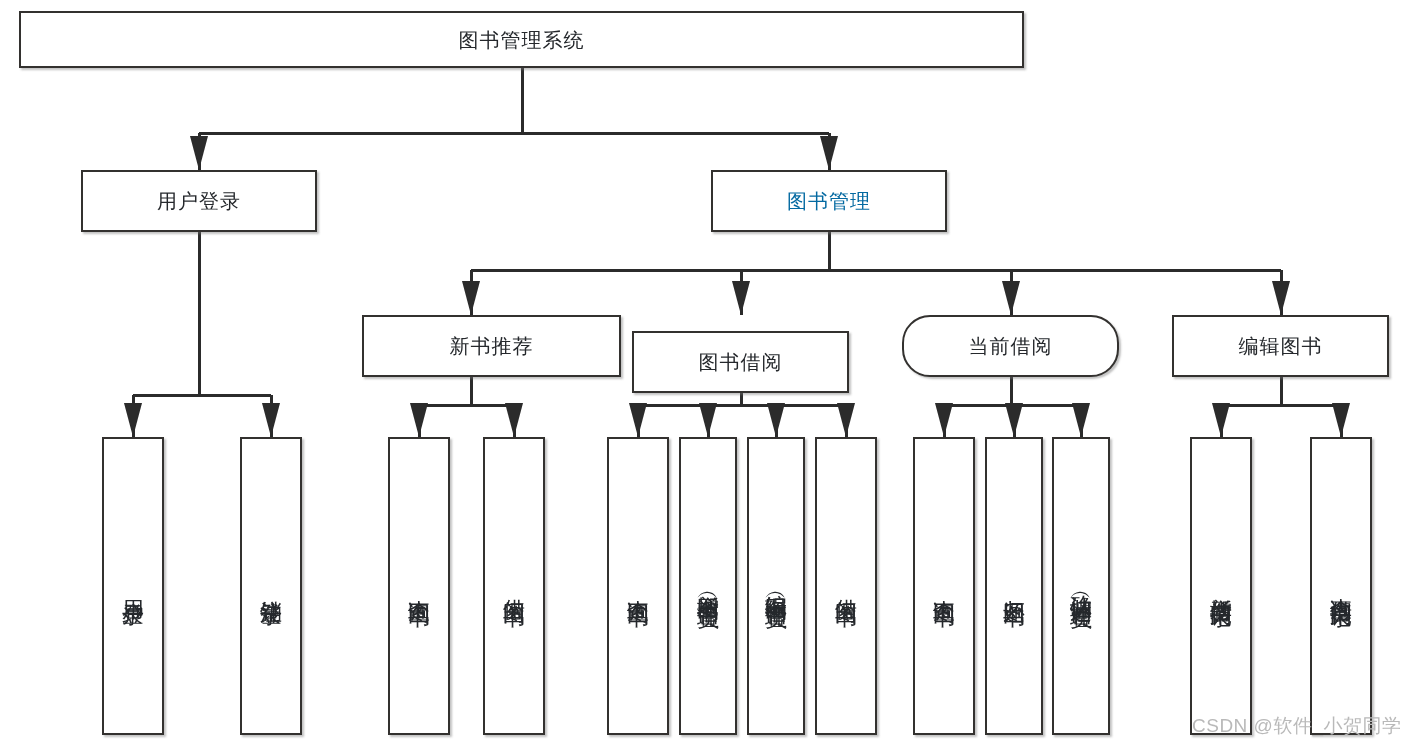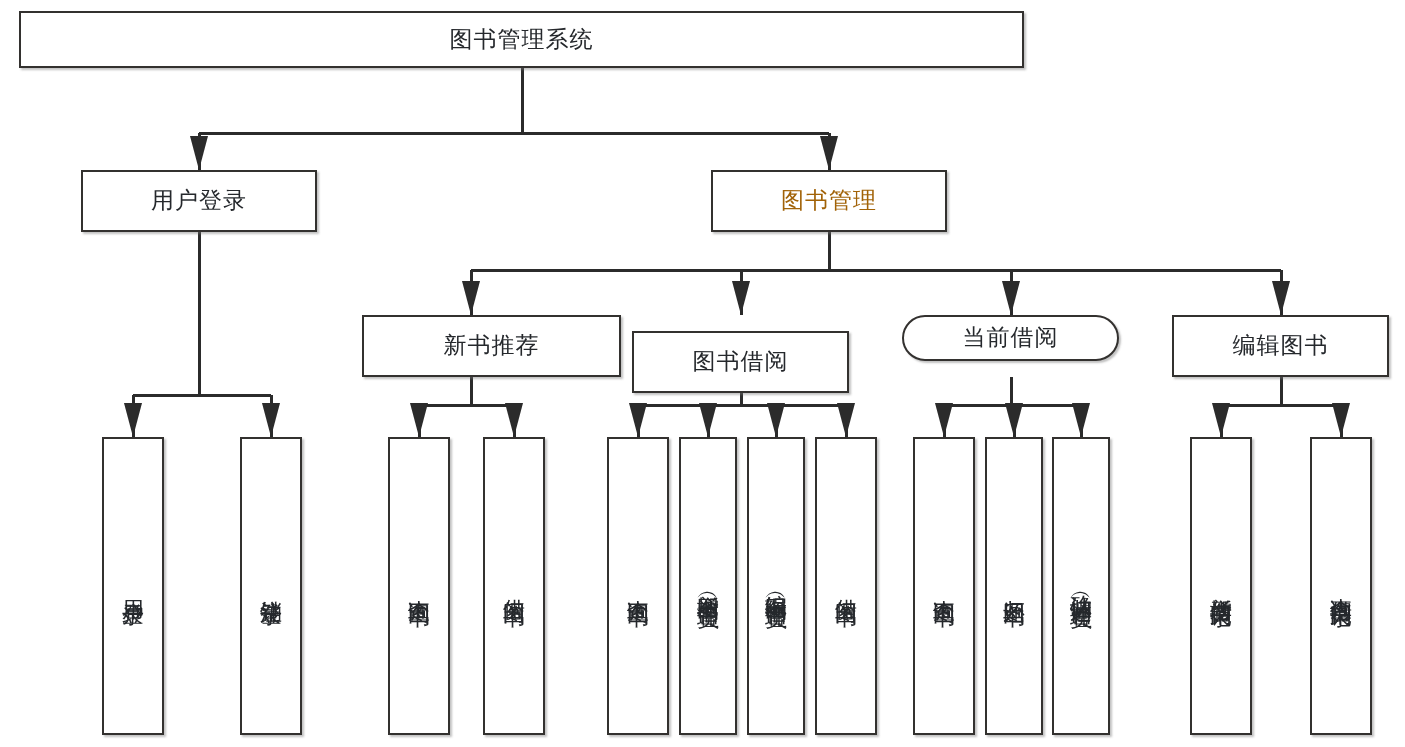--- a/index.html
+++ b/index.html
@@ -27,21 +27,21 @@
     box-sizing: border-box;
     background: #ffffff;
     border: 2px solid #33312f;
     box-shadow: 2px 2px 2px rgba(120,120,120,0.45);
     display: flex;
     align-items: center;
     justify-content: center;
   }
   .node-label-h {
     color: #25282c;
-    font-size: 23px;
+    font-size: 20px;
     line-height: 1.2;
     letter-spacing: 1px;
     white-space: nowrap;
     text-align: center;
   }
   .node-label-v {
     color: #25282c;
     font-size: 23px;
     line-height: 1.18;
     letter-spacing: 2px;
@@ -132,29 +132,29 @@
       <path d="M 1332 403 L 1350 403 L 1341 437 Z" fill="#2b2b2b"></path>
     </svg>
   <div id="node-layer">
       <div class="node-box" style="left: 19px; top: 11px; width: 1005px; height: 57px; border-color: rgb(51, 49, 47); background: rgb(255, 255, 255);">
         <div class="node-label-h" style="color: rgb(37, 40, 44);">图书管理系统</div>
       </div>
       <div class="node-box" style="left: 81px; top: 170px; width: 236px; height: 62px; border-color: rgb(51, 49, 47); background: rgb(255, 255, 255);">
         <div class="node-label-h" style="color: rgb(37, 40, 44);">用户登录</div>
       </div>
       <div class="node-box" style="left: 711px; top: 170px; width: 236px; height: 62px; border-color: rgb(51, 49, 47); background: rgb(255, 255, 255);">
-        <div class="node-label-h" style="color: #a16207;">图书管理</div>
+        <div class="node-label-h" style="color: #0369a1;">图书管理</div>
       </div>
       <div class="node-box" style="left: 362px; top: 315px; width: 259px; height: 62px; border-color: rgb(51, 49, 47); background: rgb(255, 255, 255);">
         <div class="node-label-h" style="color: rgb(37, 40, 44);">新书推荐</div>
       </div>
       <div class="node-box" style="left: 632px; top: 315px; width: 217px; height: 62px; border-color: rgb(51, 49, 47); background: rgb(255, 255, 255); margin-top: 16px;">
         <div class="node-label-h" style="color: rgb(37, 40, 44);">图书借阅</div>
       </div>
-      <div class="node-box" style="left: 902px; top: 315px; width: 217px; height: 46px; border-color: rgb(51, 49, 47); background: rgb(255, 255, 255); border-radius: 28px;">
+      <div class="node-box" style="left: 902px; top: 315px; width: 217px; height: 62px; border-color: rgb(51, 49, 47); background: rgb(255, 255, 255); border-radius: 28px;">
         <div class="node-label-h" style="color: rgb(37, 40, 44);">当前借阅</div>
       </div>
       <div class="node-box" style="left: 1172px; top: 315px; width: 217px; height: 62px; border-color: rgb(51, 49, 47); background: rgb(255, 255, 255);">
         <div class="node-label-h" style="color: rgb(37, 40, 44);">编辑图书</div>
       </div>
       <div class="node-box leaf-box" style="left: 102px; top: 437px; width: 62px; height: 298px; border-color: rgb(51, 49, 47); background: rgb(255, 255, 255);">
         <div class="node-label-v" style="color: rgb(37, 40, 44);">用户登录</div>
       </div>
       <div class="node-box leaf-box" style="left: 240px; top: 437px; width: 62px; height: 298px; border-color: rgb(51, 49, 47); background: rgb(255, 255, 255);">
         <div class="node-label-v" style="color: rgb(37, 40, 44);">注销登录</div>
@@ -186,13 +186,14 @@
       <div class="node-box leaf-box" style="left: 1052px; top: 437px; width: 58px; height: 298px; border-color: rgb(51, 49, 47); background: rgb(255, 255, 255);">
         <div class="node-label-v" style="color: rgb(37, 40, 44);">确认归还（管理员）</div>
       </div>
       <div class="node-box leaf-box" style="left: 1190px; top: 437px; width: 62px; height: 298px; border-color: rgb(51, 49, 47); background: rgb(255, 255, 255);">
         <div class="node-label-v" style="color: rgb(37, 40, 44);">新增借阅记录</div>
       </div>
       <div class="node-box leaf-box" style="left: 1310px; top: 437px; width: 62px; height: 298px; border-color: rgb(51, 49, 47); background: rgb(255, 255, 255);">
         <div class="node-label-v" style="color: rgb(37, 40, 44);">查询借阅记录</div>
       </div>
     </div>
+  <div class="watermark">CSDN @软件_小贺同学</div>
 </div>
 
 </body></html>

